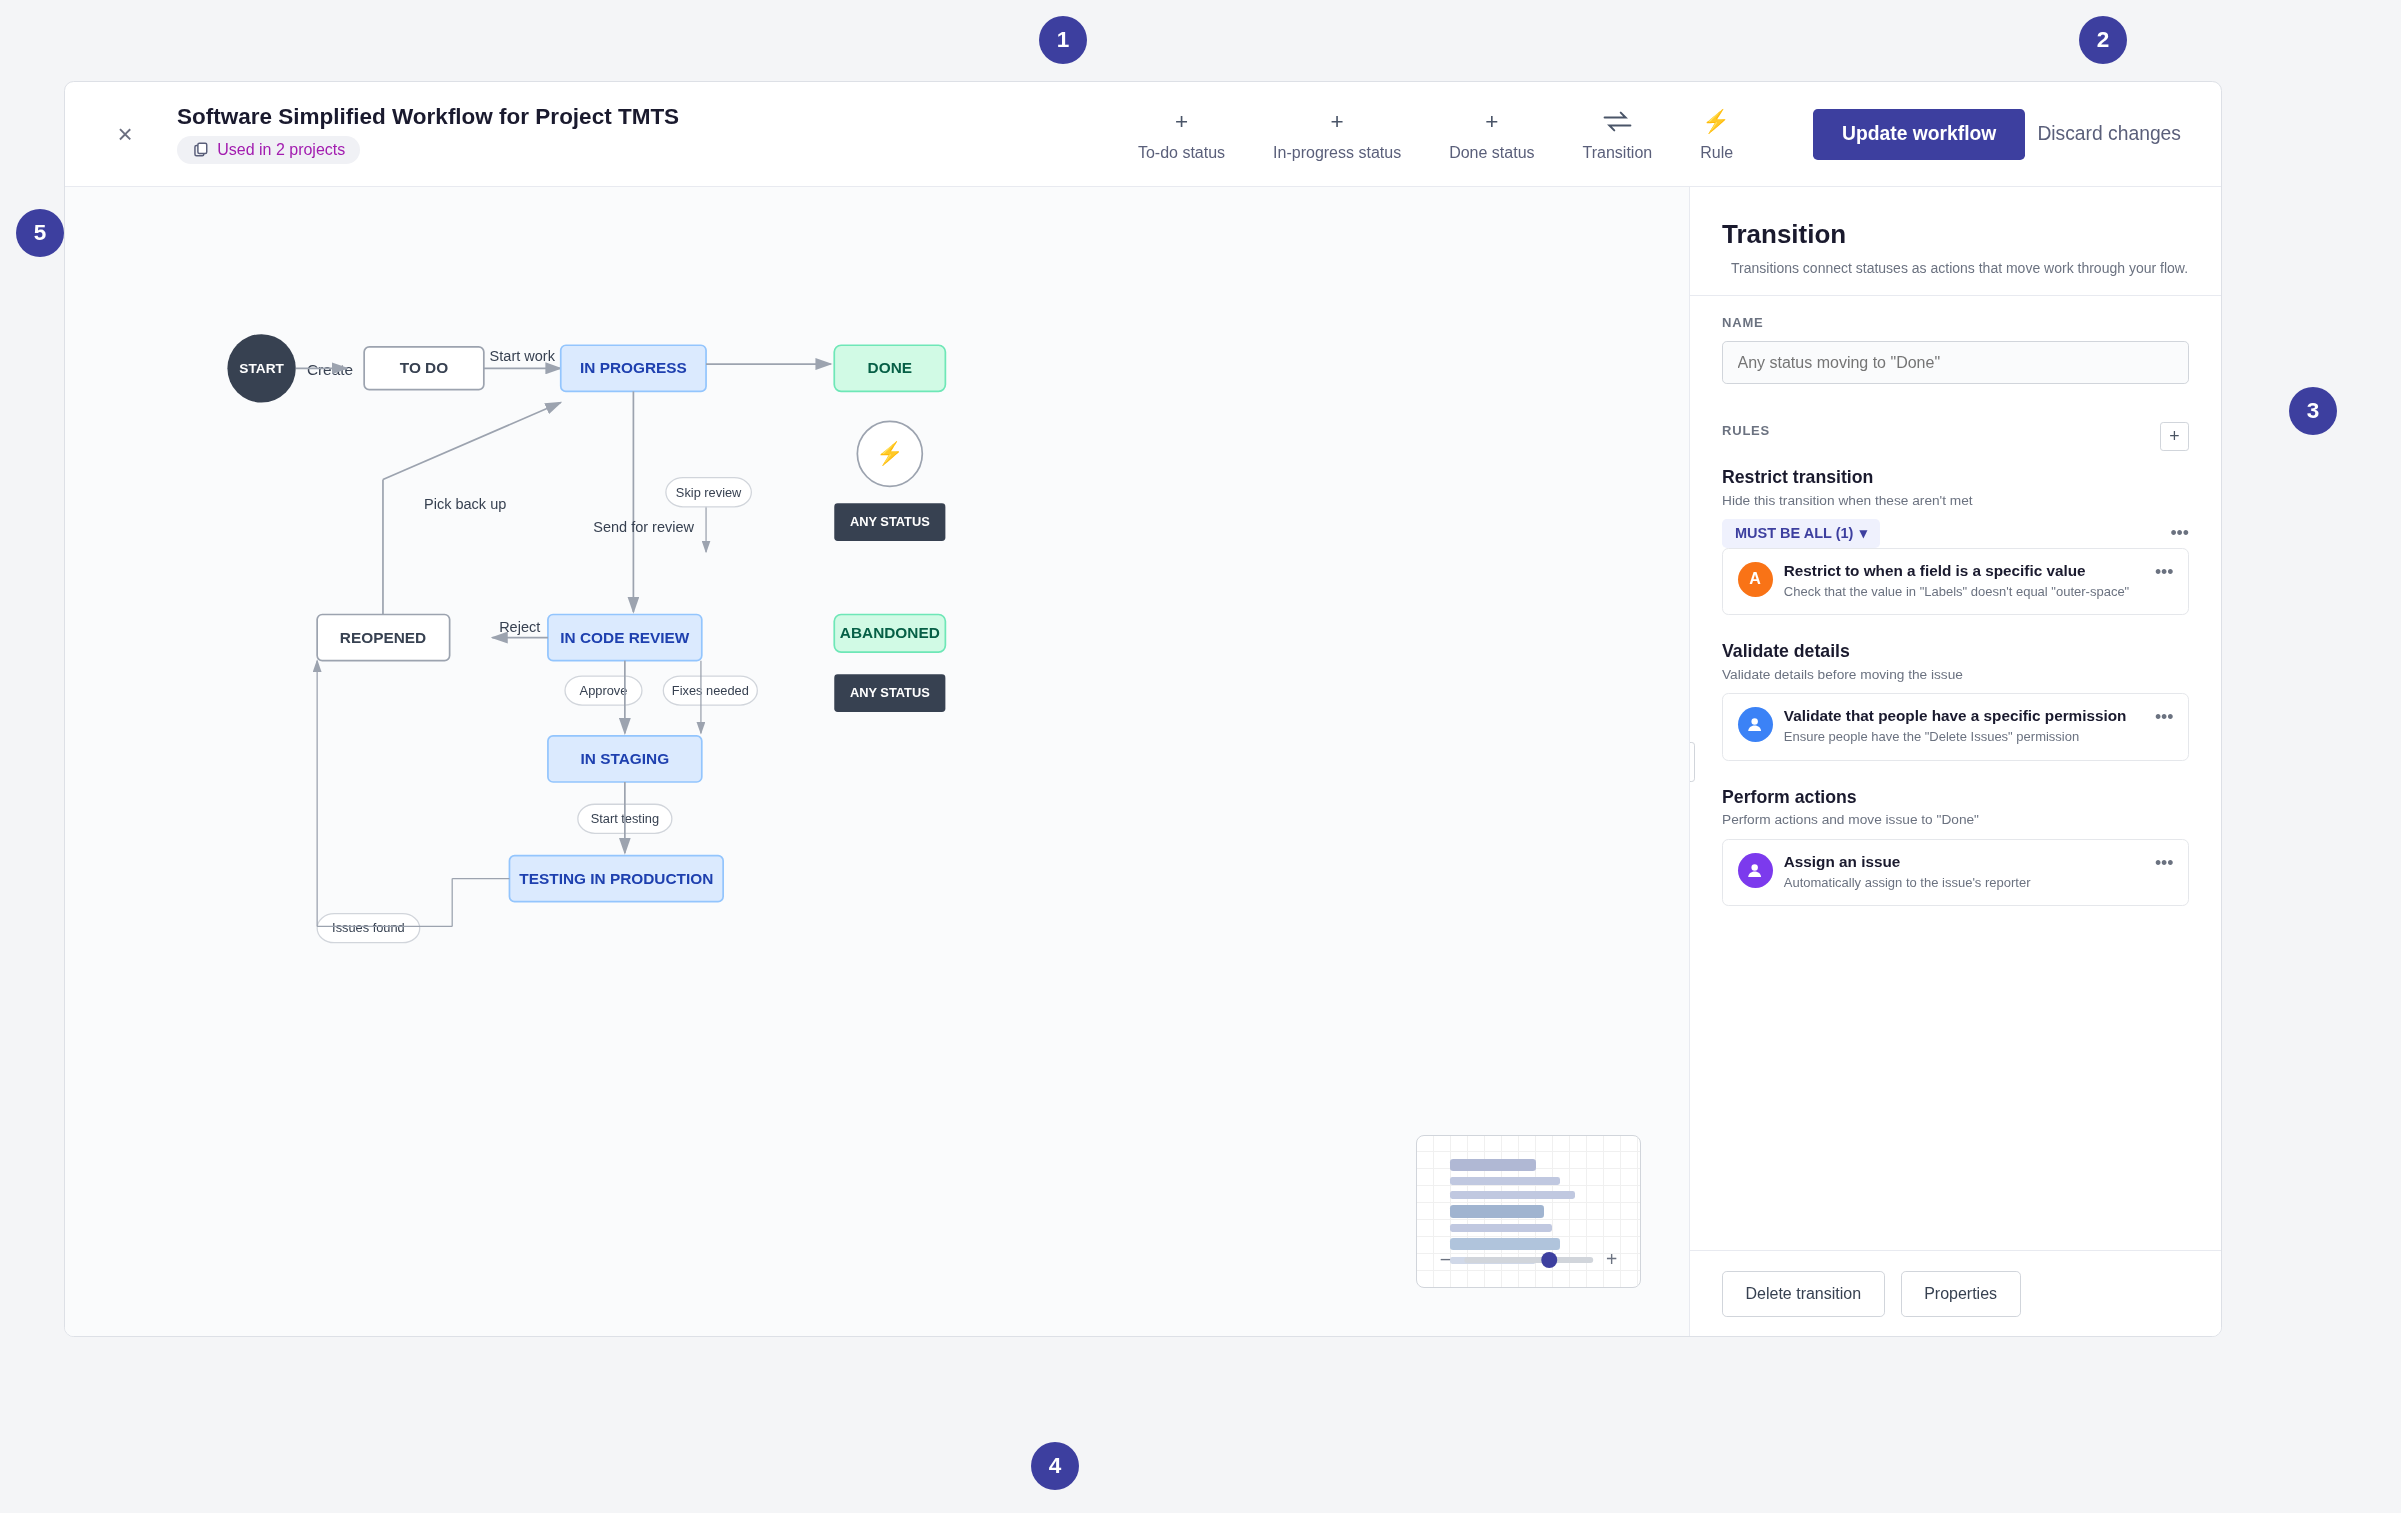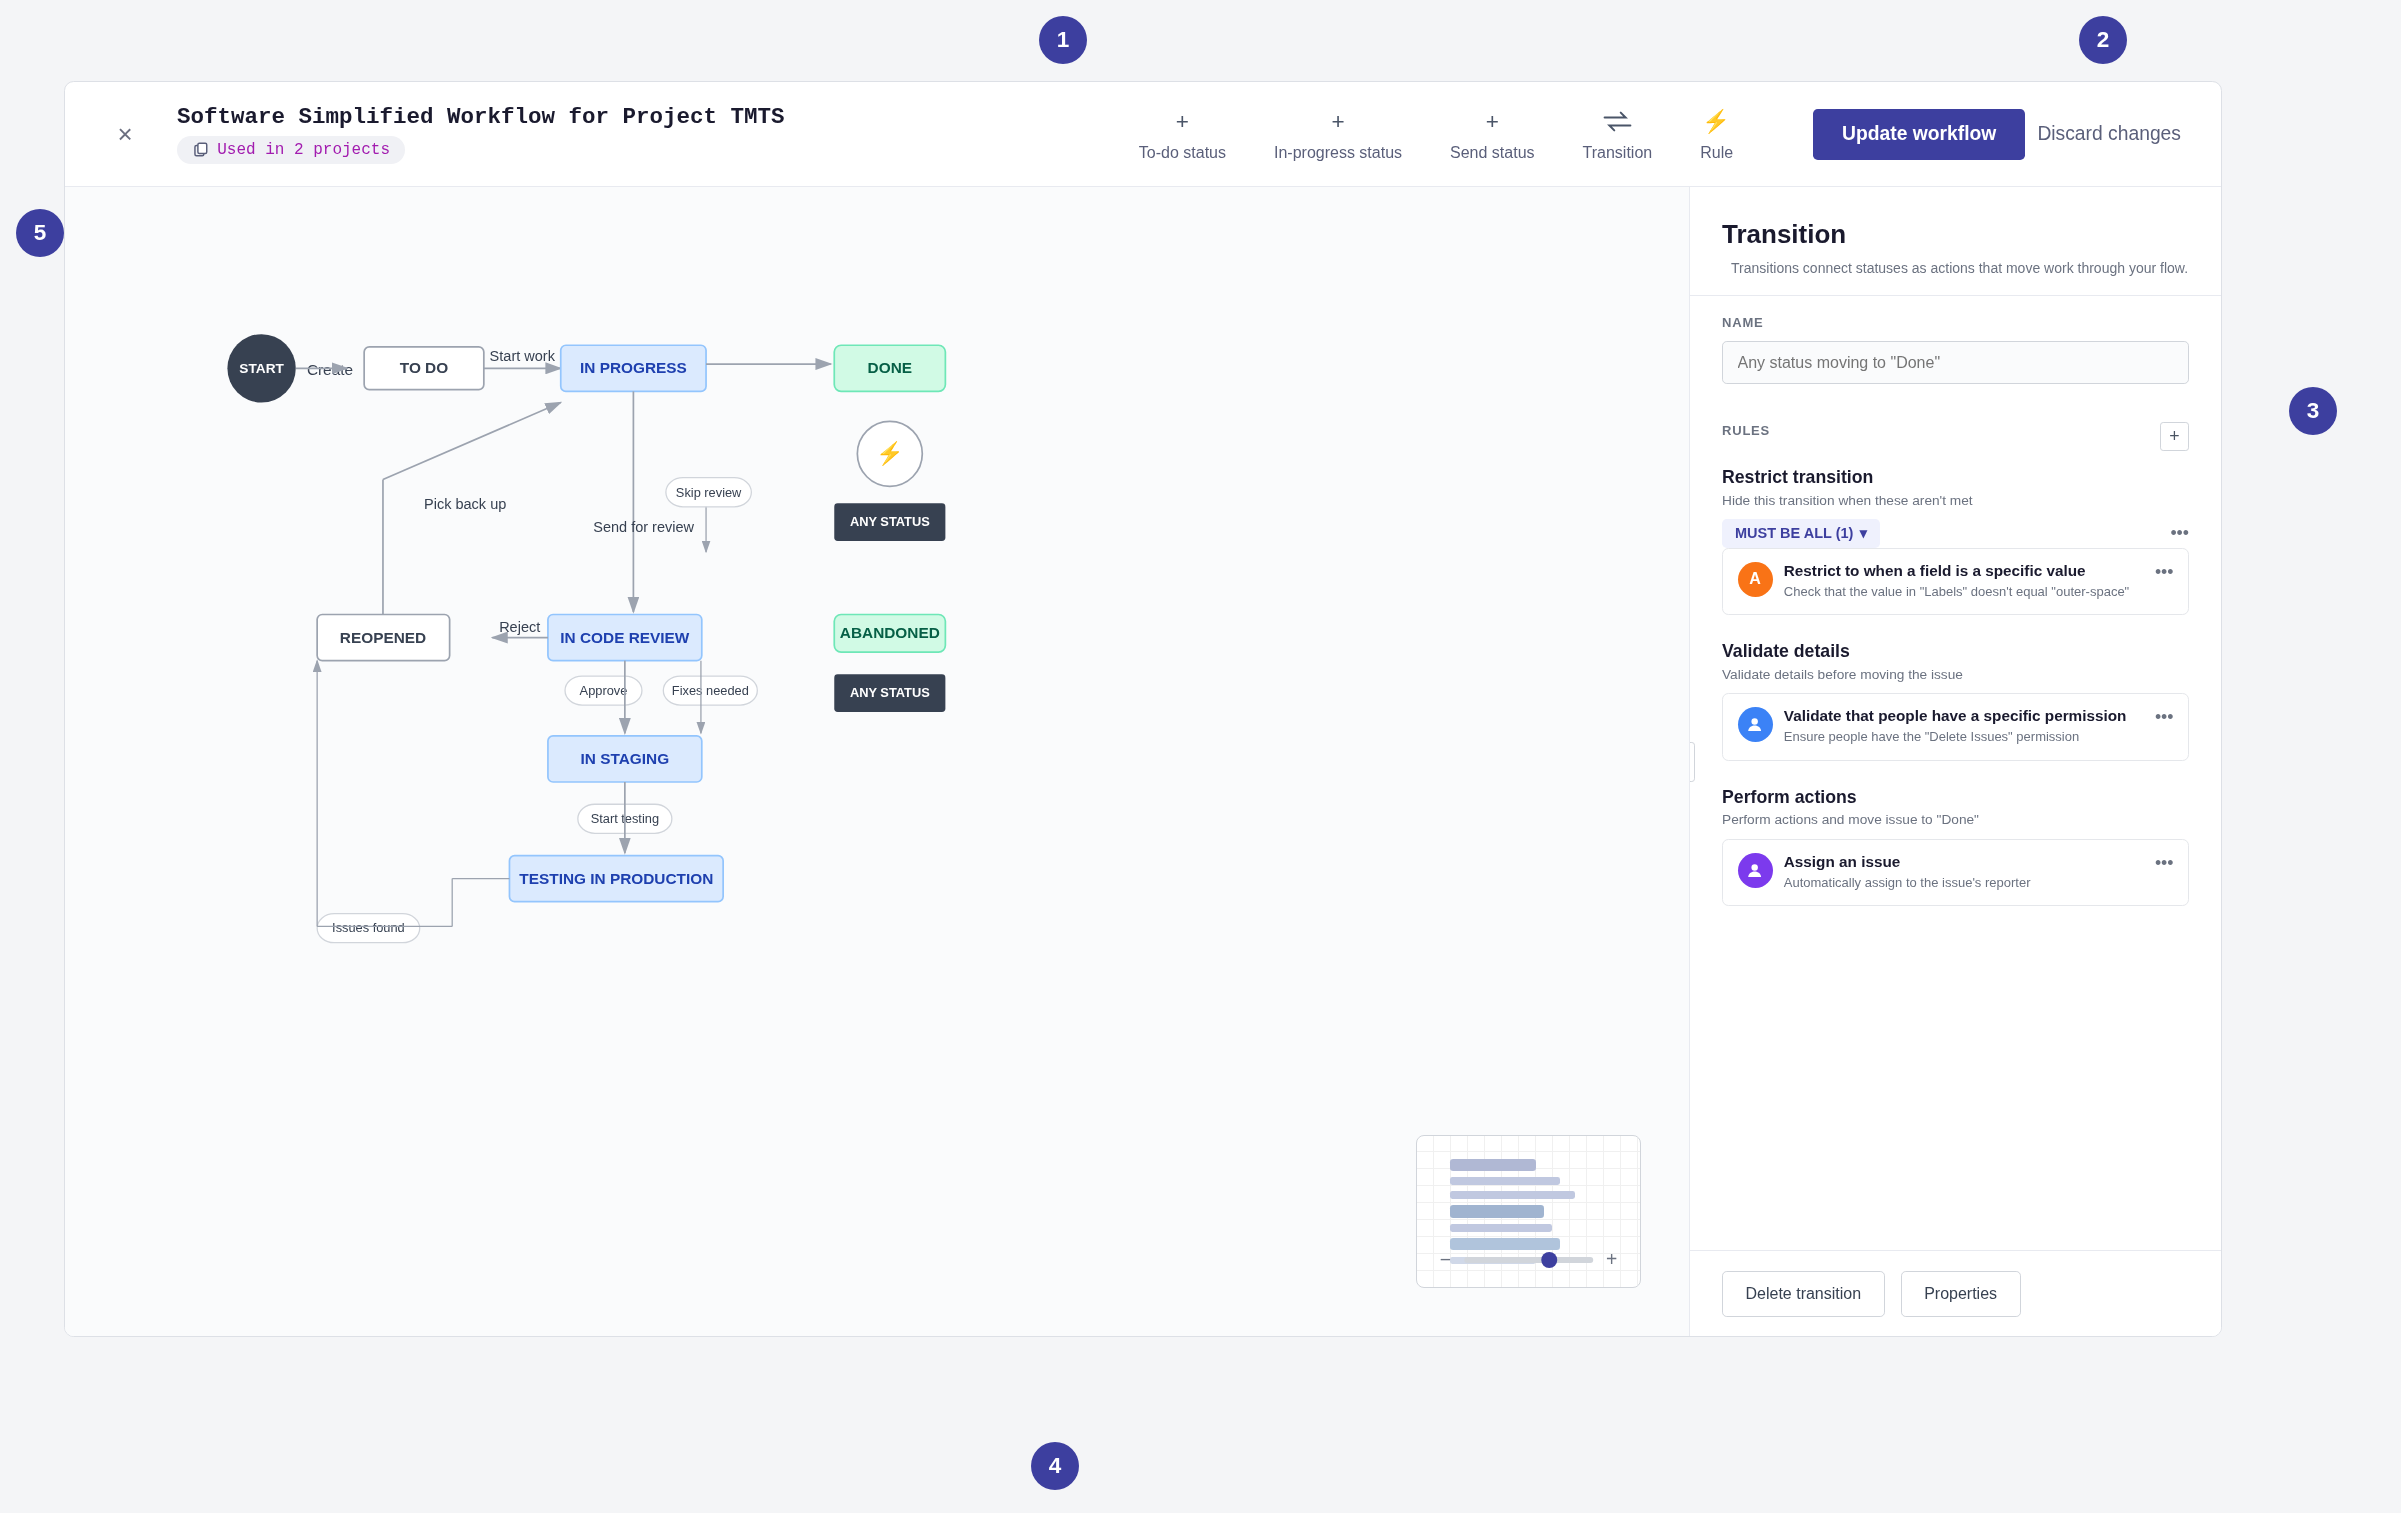--- a/index.html
+++ b/index.html
@@ -72,21 +72,20 @@
       color: #6b6f80;
       display: flex;
       align-items: center;
       justify-content: center;
     }
 
     .title-section {
       display: flex;
       flex-direction: column;
       gap: 6.4px;
-      font-family: Liberation Mono, monospace;
     }
 
     .workflow-title {
       font-size: 22.5px;
       font-weight: 600;
       color: #1a1a2e;
     }
 
     .used-in-badge {
       display: flex;
@@ -521,21 +520,21 @@
       <div class="toolbar-item">
         <div class="toolbar-icon">+</div>
         <span>To-do status</span>
       </div>
       <div class="toolbar-item">
         <div class="toolbar-icon">+</div>
         <span>In-progress status</span>
       </div>
       <div class="toolbar-item">
         <div class="toolbar-icon">+</div>
-        <span>Send status</span>
+        <span>Done status</span>
       </div>
       <div class="toolbar-item">
         <div class="toolbar-icon">
           <svg width="29" height="21" viewBox="0 0 36 26">
             <path d="M2 8 H28 L22 2" stroke="#4a5568" stroke-width="2.5" fill="none" stroke-linecap="round"></path>
             <path d="M34 18 H8 L14 24" stroke="#4a5568" stroke-width="2.5" fill="none" stroke-linecap="round"></path>
           </svg>
         </div>
         <span>Transition</span>
       </div>

